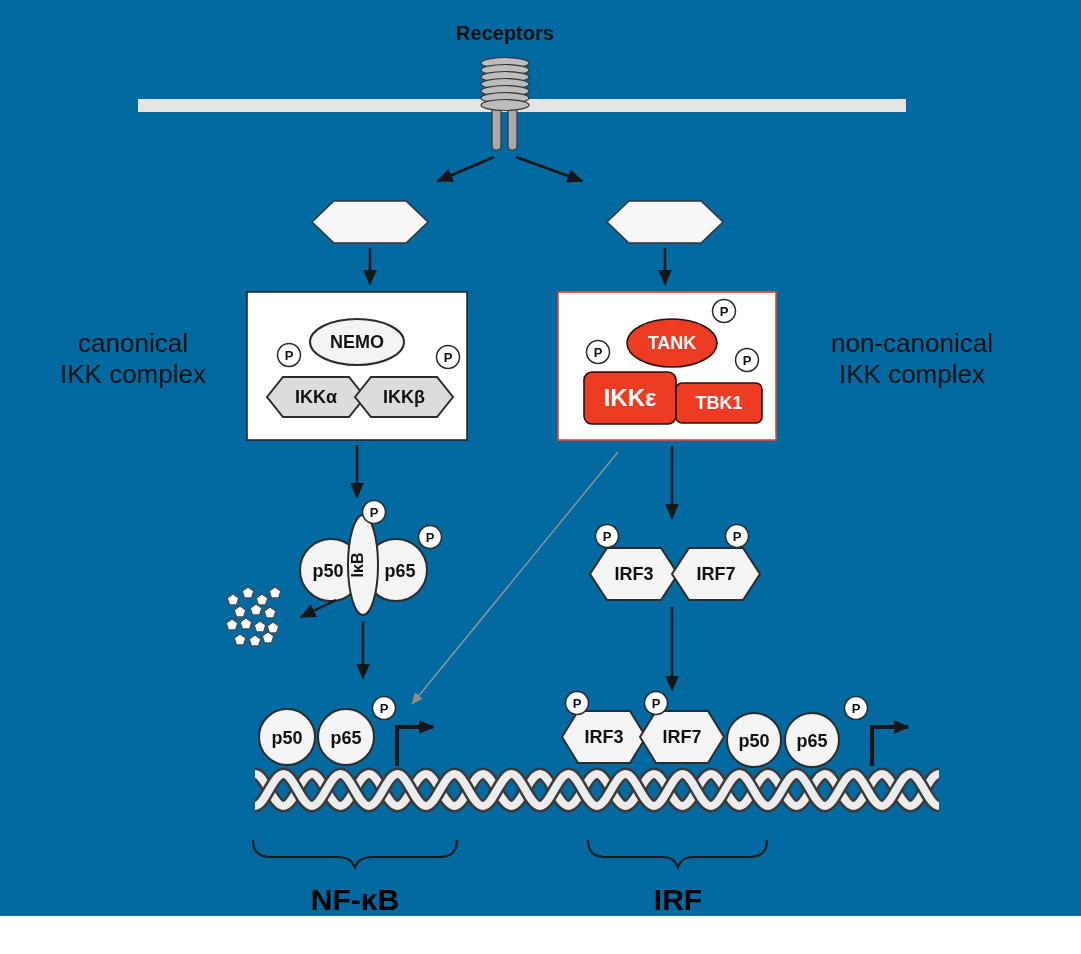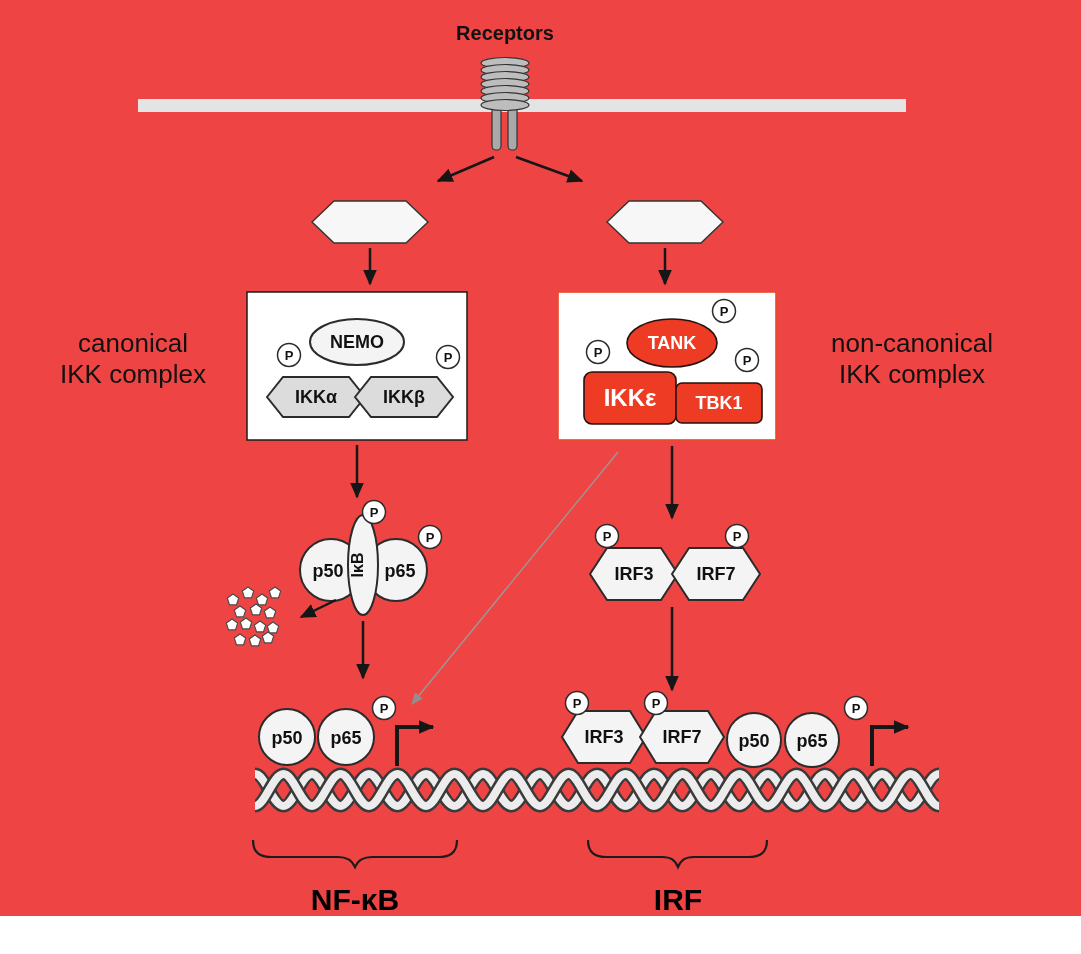--- a/index.html
+++ b/index.html
@@ -1,16 +1,16 @@
 <!DOCTYPE html>
 <html><head>
 <meta charset="utf-8">
 <style>
   html,body{margin:0;padding:0;background:#ffffff;}
-  .stage{position:relative;width:1081px;height:916px;background:#ef4444;overflow:hidden;
+  .stage{position:relative;width:1081px;height:916px;background:#0369a1;overflow:hidden;
          font-family:"Liberation Sans", sans-serif;}
   svg{display:block}
   text{font-family:"Liberation Sans", sans-serif;}
   .t-title{font-size:20px;font-weight:bold;fill:#111;}
   .t-side{font-size:26px;fill:#111;}
   .t-node{font-size:18px;font-weight:bold;fill:#111;}
   .t-node-sm{font-size:16px;font-weight:bold;fill:#111;}
   .t-node-w{font-size:18px;font-weight:bold;fill:#ffffff;}
   .t-node-w-lg{font-size:24px;font-weight:bold;fill:#ffffff;}
   .t-p{font-size:13px;font-weight:600;fill:#111;}

